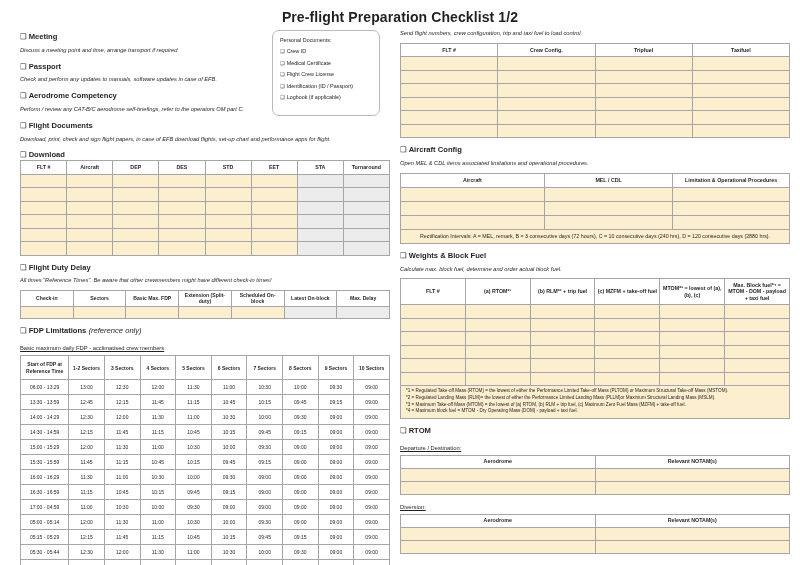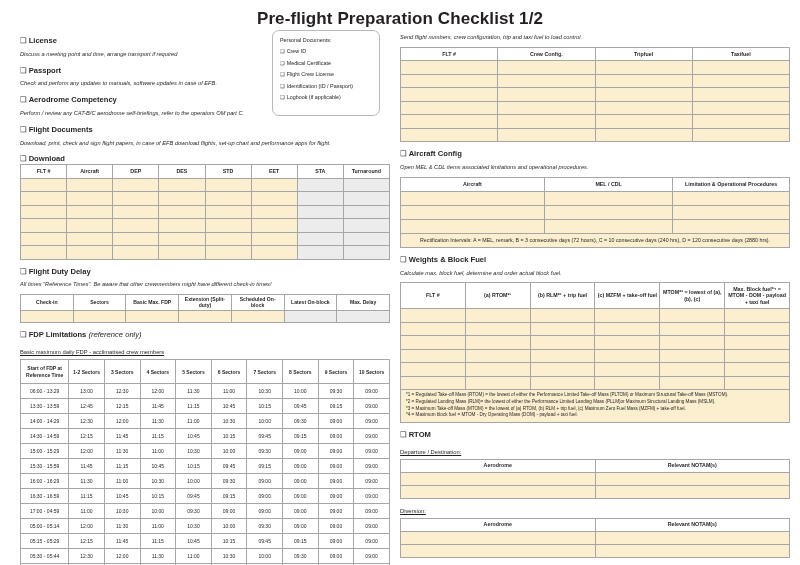--- a/index.html
+++ b/index.html
@@ -8,21 +8,21 @@
     width: 800px; height: 565px;
     background: #ffffff;
     font-family: "Liberation Sans", sans-serif;
     color: #231f20;
     overflow: hidden;
   }
   .page { position: relative; width: 800px; height: 565px; padding: 0; }
 
   .doc-title {
     text-align: center;
-    font-size: 17px;
+    font-size: 14px;
     font-weight: bold;
     letter-spacing: .1px;
     padding-top: 9px;
     color: #231f20;
   }
 
   .columns { display: flex; width: 800px; padding: 0 0 0 0; }
   .col-left  { width: 394px; padding-left: 20px; padding-right: 4px; }
   .col-right { width: 406px; padding-left: 6px; padding-right: 10px; }
 
@@ -126,21 +126,21 @@
     <div class="pd-item"><span class="cb">❑</span><span>Flight Crew License</span></div>
     <div class="pd-item"><span class="cb">❑</span><span>Identification (ID / Passport)</span></div>
     <div class="pd-item"><span class="cb">❑</span><span>Logbook (if applicable)</span></div>
   </div>
 
   <div class="columns">
 
     <div class="col-left">
 
       <div class="sec-head">
-        <span class="cb">❑</span><span>License</span>
+        <span class="cb">❑</span><span>Meeting</span>
       </div>
       <div class="sec-desc">Discuss a meeting point and time, arrange transport if required</div>
 
       <div class="sec-head">
         <span class="cb">❑</span><span>Passport</span>
       </div>
       <div class="sec-desc">Check and perform any updates to manuals, software updates in case of EFB.</div>
 
       <div class="sec-head">
         <span class="cb">❑</span><span>Aerodrome Competency</span>

